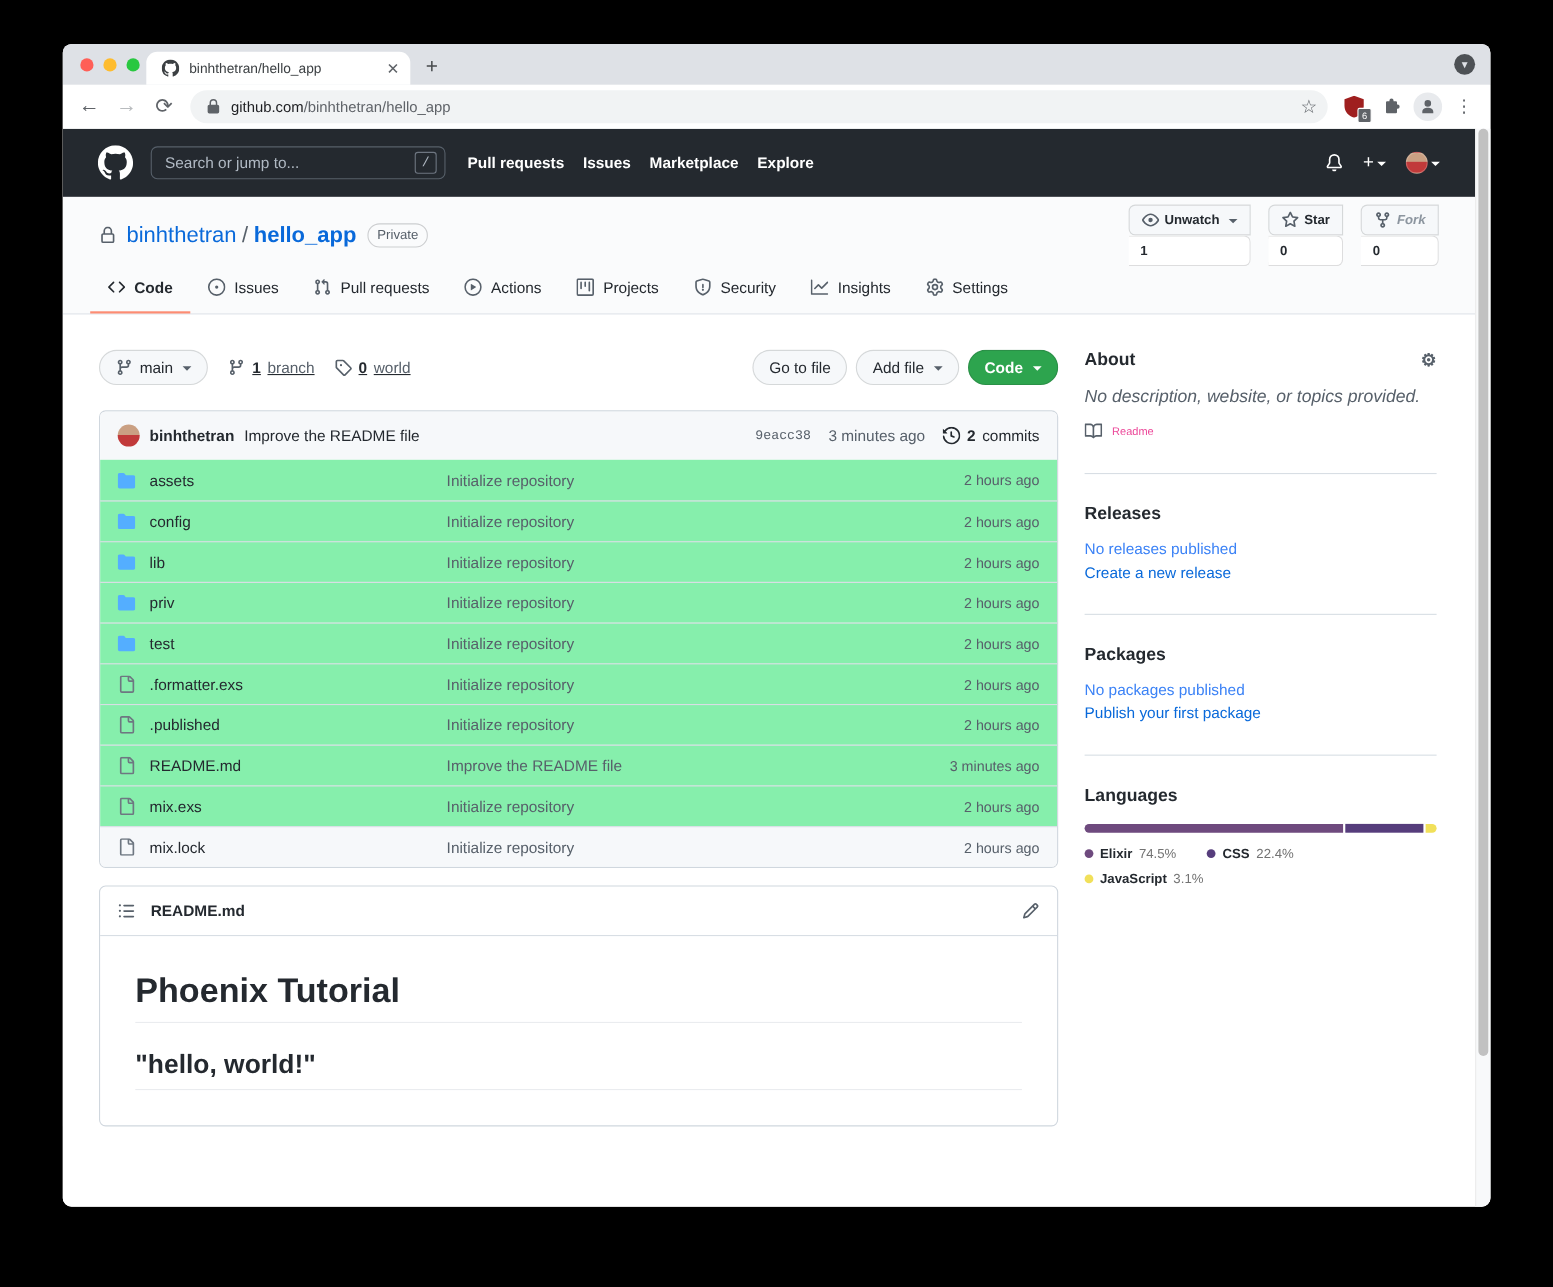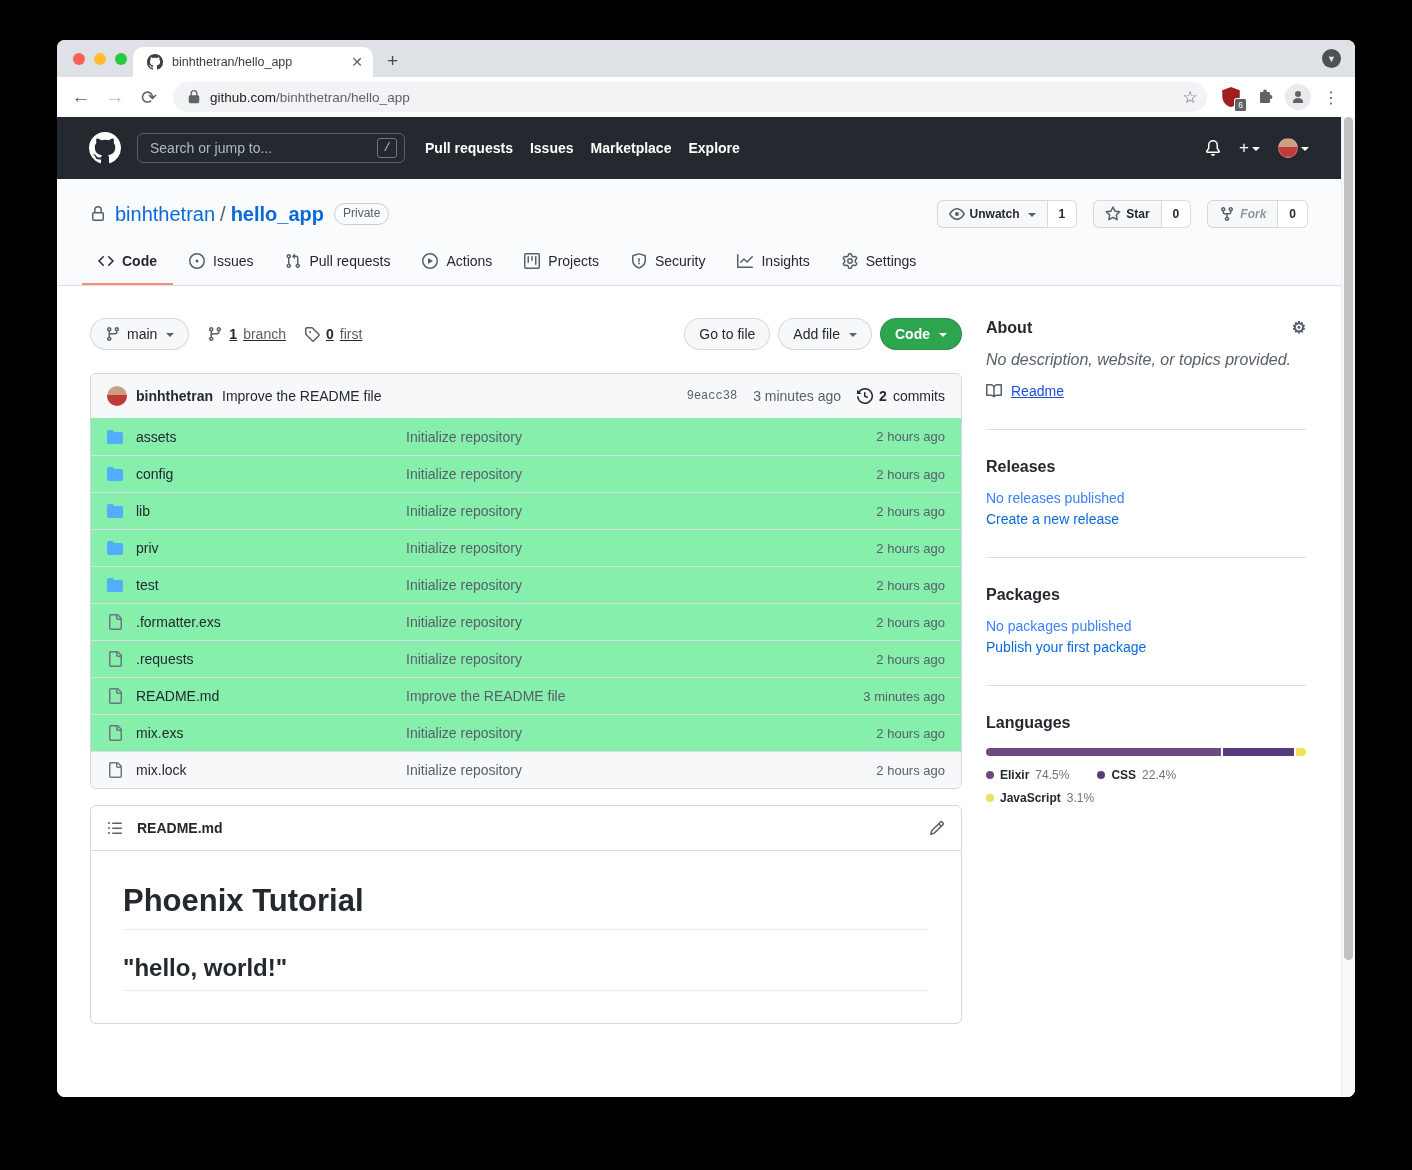--- a/index.html
+++ b/index.html
@@ -80,21 +80,21 @@
   .pagehead { background:#fafbfc; border-bottom:1px solid #d8dee4; padding-top:18px; }
   .repo-title { display:flex; align-items:center; padding:0 33px; height:34px; }
   .repo-title .lock { color:#57606a; margin-right:9px; display:flex; }
   .repo-title a { color:#0969da; font-size:20px; text-decoration:none; }
   .repo-title .sep { color:#57606a; font-size:20px; margin:0 5px; }
   .repo-title .name { font-weight:600; }
   .badge-private { margin-left:10px; font-size:12px; font-weight:500; color:#57606a;
                    border:1px solid rgba(27,31,36,.2); border-radius:2em;
                    padding:1px 8px 2px; line-height:17px; }
   .head-actions { margin-left:auto; display:flex; gap:16px; }
-  .btn-group { display:flex; }
+  .btn-group { display:flex;flex-direction:column; }
   .hbtn { display:flex; align-items:center; gap:5px; height:28px; padding:0 11px;
           background:#f6f8fa; border:1px solid rgba(27,31,36,.15);
           border-radius:6px 0 0 6px; font-size:12px; font-weight:600; color:#24292f; }
   .hbtn .ic { color:#57606a; display:flex; }
   .hbtn.muted { color:#8c959f;font-style:italic; }
   .hcount { display:flex; align-items:center; height:28px; padding:0 11px;
             background:#fff; border:1px solid rgba(27,31,36,.15); border-left:0;
             border-radius:0 6px 6px 0; font-size:12px; font-weight:600; color:#24292f; }
   .hbtn .caret { color:#57606a; border-width:4px; }
 
@@ -157,21 +157,21 @@
                     padding-bottom:8px; border-bottom:1px solid #eaecef; }
   .readme-body p { margin-top:16px; font-size:16px; color:#24292f; padding-bottom:22px; }
 
   
   .sb-section { padding-bottom:30px; border-bottom:1px solid #d8dee4; margin-bottom:28px; }
   .sb-section.last { border-bottom:0; }
   .sb-h { font-size:16px; font-weight:600; color:#24292f; display:flex; align-items:center; }
   .sb-h .gear { margin-left:auto; color:#57606a; font-size:16px; }
   .sb-desc { margin-top:14px; font-size:16px; font-style:italic; color:#57606a; }
   .sb-row { margin-top:14px; display:flex; align-items:center; gap:9px;
-            font-size:14px; color:#1d4ed8;text-decoration:underline; }
+            font-size:10px; color:#ec4899; }
   .sb-row .ic { display:flex; color:#57606a; }
   .sb-empty { margin-top:14px; font-size:14px; color:#3b82f6; }
   .sb-link { margin-top:5px; font-size:14px; color:#0969da; text-decoration:none; display:block; }
 
   .lang-bar { margin-top:16px; display:flex; gap:2px; height:8px; }
   .lang-bar span { height:8px; }
   .lang-bar span:first-child { border-radius:4px 0 0 4px; }
   .lang-bar span:last-child { border-radius:0 4px 4px 0; }
   .lang-legend { margin-top:12px; }
   .lang-legrow { display:flex; gap:28px; margin-bottom:9px; }
@@ -409,21 +409,21 @@
               <b>1</b>
               <span style="color:#57606a">branch</span>
             </a>
             <a href="#" class="meta-link">
               <span class="ic">
                   <svg class="oct" viewBox="0 0 16 16">
                     <path d="M1 7.775V2.75C1 1.784 1.784 1 2.75 1h5.025c.464 0 .91.184 1.238.513l6.25 6.25a1.75 1.75 0 0 1 0 2.474l-5.026 5.026a1.75 1.75 0 0 1-2.474 0l-6.25-6.25A1.752 1.752 0 0 1 1 7.775Zm1.5 0c0 .066.026.13.073.177l6.25 6.25a.25.25 0 0 0 .354 0l5.025-5.025a.25.25 0 0 0 0-.354l-6.25-6.25a.25.25 0 0 0-.177-.073H2.75a.25.25 0 0 0-.25.25ZM6 5a1 1 0 1 1 0 2 1 1 0 0 1 0-2Z"></path>
                   </svg>
                 </span>
               <b>0</b>
-              <span style="color:#57606a">first</span>
+              <span style="color:#57606a">world</span>
             </a>
             <div class="nav-right">
               <div class="btn">Go to file</div>
               <div class="btn">
                 <span>Add file</span>
                 <span class="caret" style="color:#57606a"></span>
               </div>
               <div class="btn btn-primary" style="background: rgb(45, 164, 78);">
                 <span>Code</span>
                 <span class="caret"></span>
@@ -510,21 +510,21 @@
               <span class="fname">.formatter.exs</span>
               <span class="fmsg">Initialize repository</span>
               <span class="fage">2 hours ago</span>
             </div>
             <div class="frow">
               <span class="ic doc">
                   <svg class="oct" viewBox="0 0 16 16">
                     <path d="M2 1.75C2 .784 2.784 0 3.75 0h6.586c.464 0 .909.184 1.237.513l2.914 2.914c.329.328.513.773.513 1.237v9.586A1.75 1.75 0 0 1 13.25 16h-9.5A1.75 1.75 0 0 1 2 14.25Zm1.75-.25a.25.25 0 0 0-.25.25v12.5c0 .138.112.25.25.25h9.5a.25.25 0 0 0 .25-.25V6h-2.75A1.75 1.75 0 0 1 9 4.25V1.5Zm6.75.062V4.25c0 .138.112.25.25.25h2.688l-.011-.013-2.914-2.914-.013-.011Z"></path>
                   </svg>
                 </span>
-              <span class="fname">.requests</span>
+              <span class="fname">.published</span>
               <span class="fmsg">Initialize repository</span>
               <span class="fage">2 hours ago</span>
             </div>
             <div class="frow">
               <span class="ic doc">
                   <svg class="oct" viewBox="0 0 16 16">
                     <path d="M2 1.75C2 .784 2.784 0 3.75 0h6.586c.464 0 .909.184 1.237.513l2.914 2.914c.329.328.513.773.513 1.237v9.586A1.75 1.75 0 0 1 13.25 16h-9.5A1.75 1.75 0 0 1 2 14.25Zm1.75-.25a.25.25 0 0 0-.25.25v12.5c0 .138.112.25.25.25h9.5a.25.25 0 0 0 .25-.25V6h-2.75A1.75 1.75 0 0 1 9 4.25V1.5Zm6.75.062V4.25c0 .138.112.25.25.25h2.688l-.011-.013-2.914-2.914-.013-.011Z"></path>
                   </svg>
                 </span>
               <span class="fname">README.md</span>

